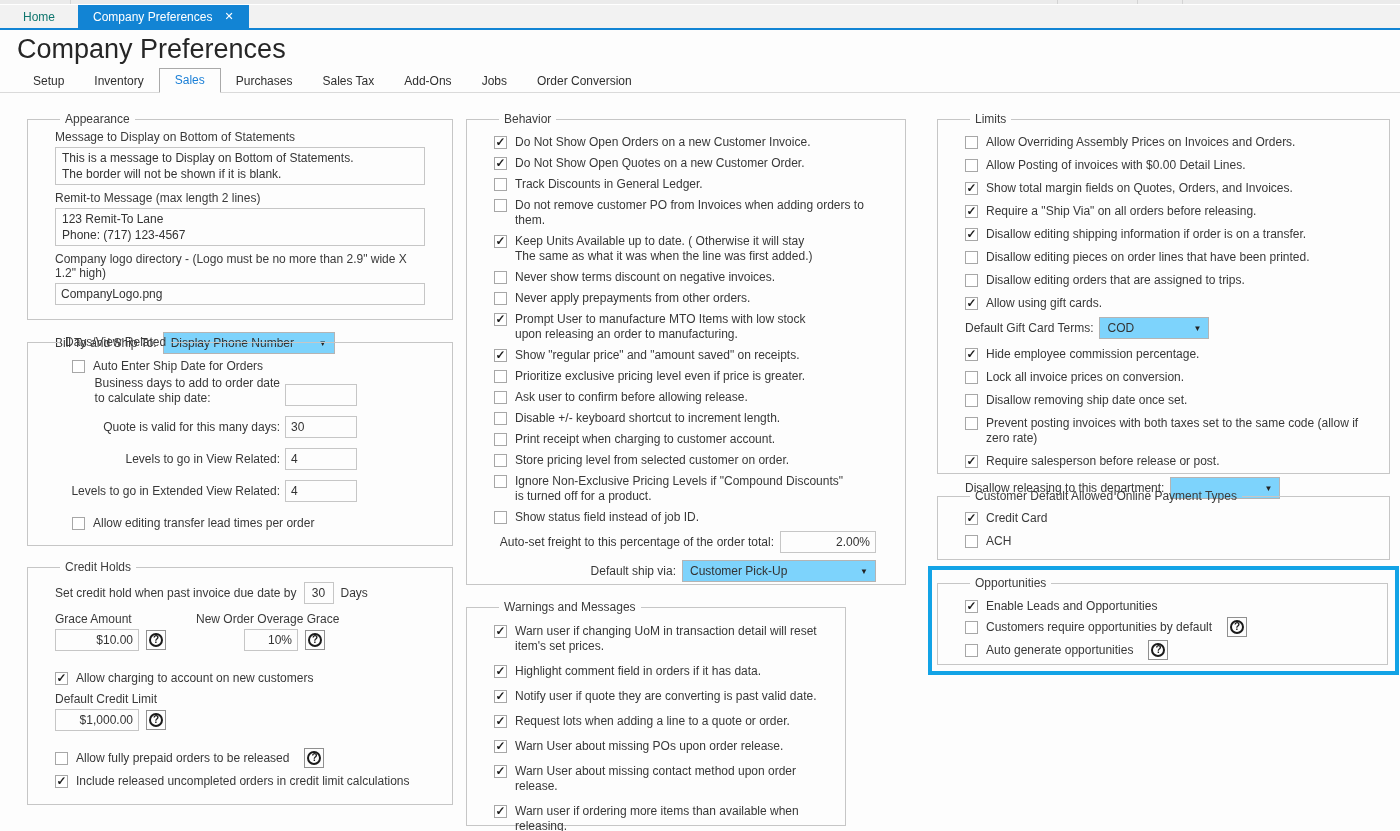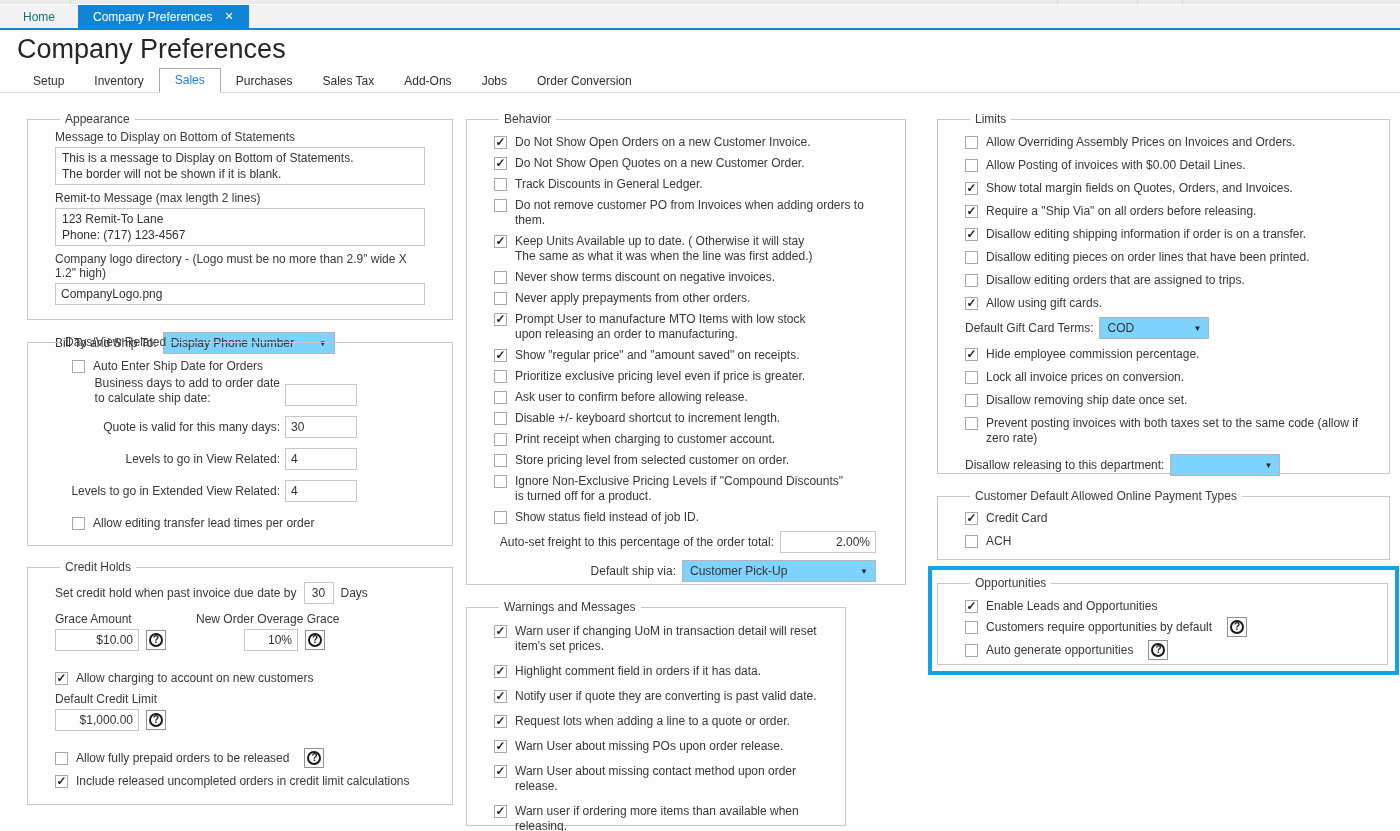--- a/index.html
+++ b/index.html
@@ -407,20 +407,24 @@
       <div class="cb-row">
         <span class="cb"></span>
         <span class="cb-label">Disallow removing ship date once set.</span>
       </div>
 
       <div class="cb-row">
         <span class="cb"></span>
         <span class="cb-label">Prevent posting invoices with both taxes set to the same code (allow if zero rate)</span>
       </div>
 
+      <div class="cb-row">
+        <span class="cb checked"></span>
+        <span class="cb-label">Require salesperson before release or post.</span>
+      </div>
     </div>
   <div class="lim-row">
     <span>Disallow releasing to this department:</span>
     <span class="dd" style="width:110px">
       <span></span>
       <span class="caret">▼</span>
     </span>
   </div>
 </fieldset>
 

